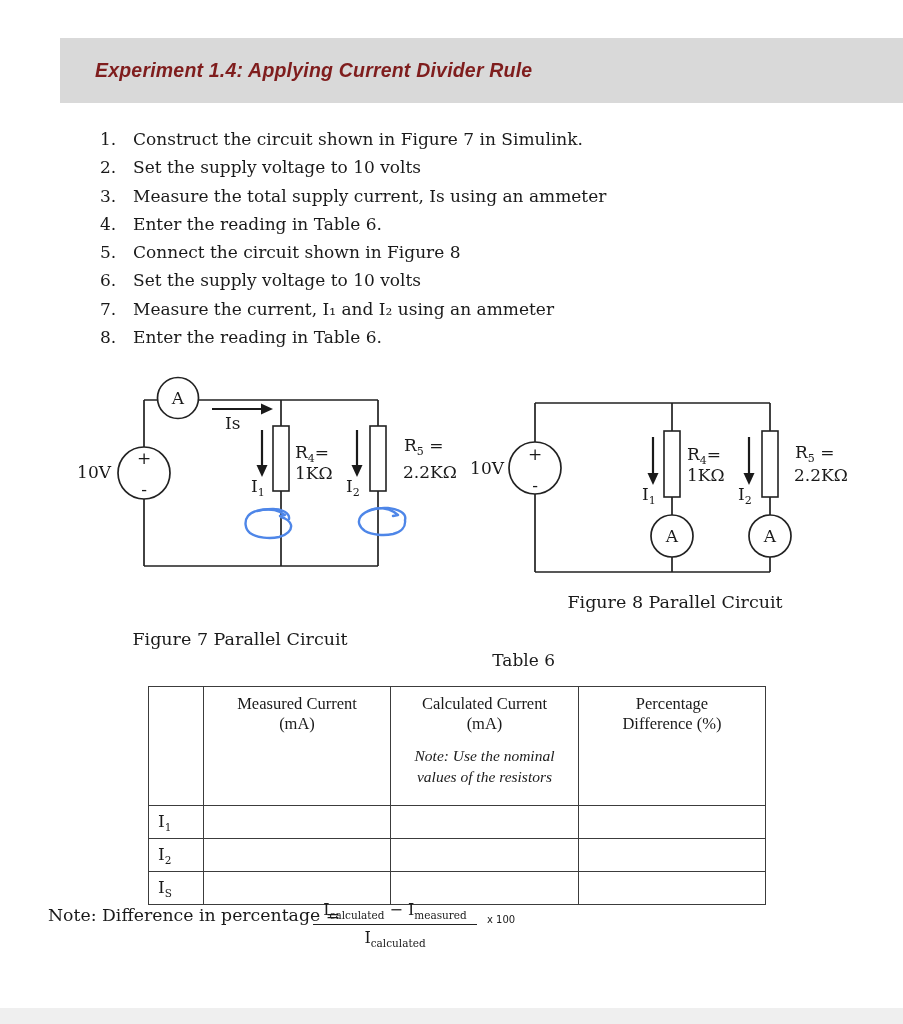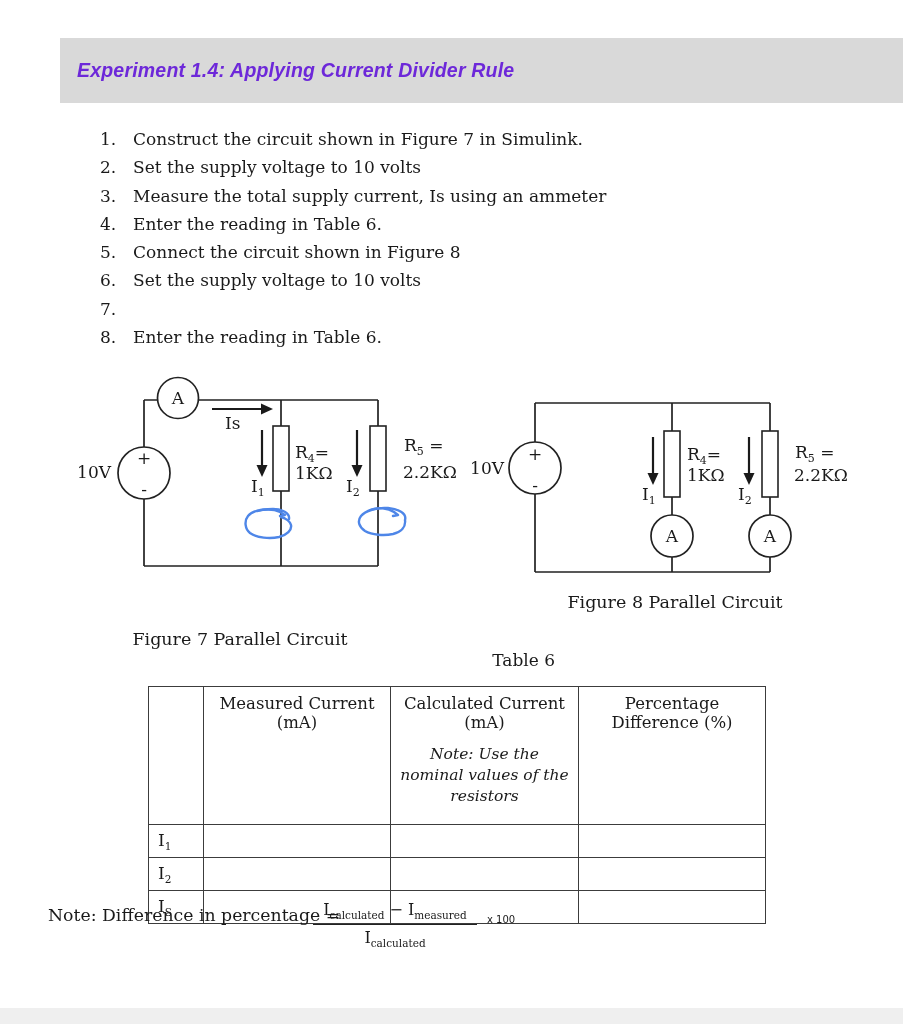--- a/index.html
+++ b/index.html
@@ -7,35 +7,35 @@
     position:relative; width:903px; height:1024px; background:#ffffff;
     font-family:"DejaVu Serif", serif; color:#1a1a1a; overflow:hidden;
   }
   
   .header-band {
     position:absolute; left:60px; top:38px; width:843px; height:65px;
     background:#d9d9d9; display:flex; align-items:center;
   }
   .header-band .title {
     font-family:"Liberation Sans", sans-serif; font-style:italic; font-weight:bold;
-    font-size:19.5px; margin-left:17px; color:#6d28d9; letter-spacing:0.2px;
+    font-size:19.5px; margin-left:35px; color:#7f1d1d; letter-spacing:0.2px;
   }
   
   .steps { position:absolute; left:100px; top:129px; width:640px; }
   .step { display:flex; align-items:baseline; height:28.3px; font-size:17px; }
   .step .num { width:33px; flex:0 0 33px; }
   
   .circuit-svg { position:absolute; }
   .circuit-svg text { font-family:"DejaVu Serif", serif; fill:#1a1a1a; font-size:17px; }
   .caption { position:absolute; width:220px; text-align:center; font-size:17.5px; }
   
   .table-title { position:absolute; left:355px; top:650px; width:200px; text-align:right; font-size:17px; }
   table.results { position:absolute; left:148px; top:686px; border-collapse:collapse; table-layout:fixed; }
   table.results th, table.results td { border:1px solid #3c3c3c; font-weight:normal; }
-  table.results thead th { vertical-align:top; padding-top:7px; font-size:16.5px; text-align:center; height:89px; }
+  table.results thead th { vertical-align:top; padding-top:7px; font-size:16.5px; text-align:center; height:89px;font-family:Liberation Serif, serif; }
   .hdr-note { font-style:italic; font-size:15.5px; margin:12px auto 16px auto; max-width:170px; line-height:1.35; }
   table.results tbody td { height:30px; font-size:17px; vertical-align:middle; }
   td.row-label { padding-left:9px; }
   
   .formula-prefix { position:absolute; left:48px; top:905px; font-size:17.3px; }
   .fraction { position:absolute; left:313px; top:900px; width:164px; font-size:16px; }
   .frac-num { text-align:center; padding-bottom:3px; border-bottom:1.6px solid #222; }
   .frac-den { text-align:center; padding-top:3px; }
   .fraction sub, .row-label sub, .frac-num sub { font-size:10.5px; }
   .op { margin:0 5px; }
@@ -71,20 +71,21 @@
     <div class="step">
         <span class="num">5.</span>
         <span>Connect the circuit shown in Figure 8</span>
       </div>
     <div class="step">
         <span class="num">6.</span>
         <span>Set the supply voltage to 10 volts</span>
       </div>
     <div class="step">
         <span class="num">7.</span>
+        <span>Measure the current, I₁ and I₂ using an ammeter</span>
       </div>
     <div class="step">
         <span class="num">8.</span>
         <span>Enter the reading in Table 6.</span>
       </div>
   </div>
 
   <svg class="circuit-svg" style="left:75px; top:375px;" width="400" height="210" viewBox="0 0 400 210">
     <g stroke="#222" stroke-width="1.7" fill="none">
       <path d="M69,25 H303 M69,25 V72 M69,124 V191 M69,191 H303 M206,25 V51 M206,116 V191 M303,25 V51 M303,116 V191"></path>

